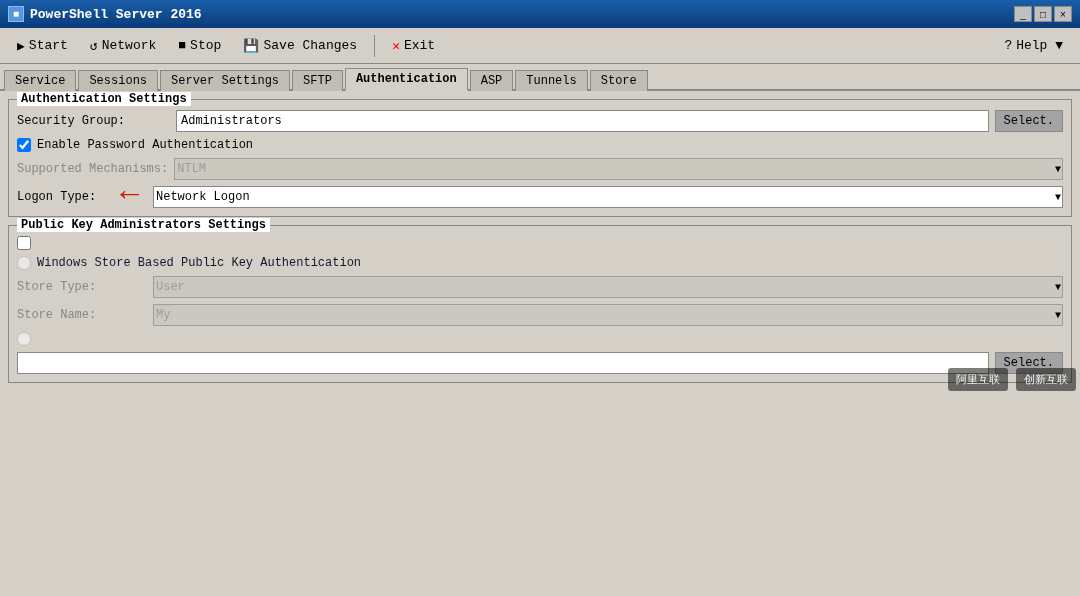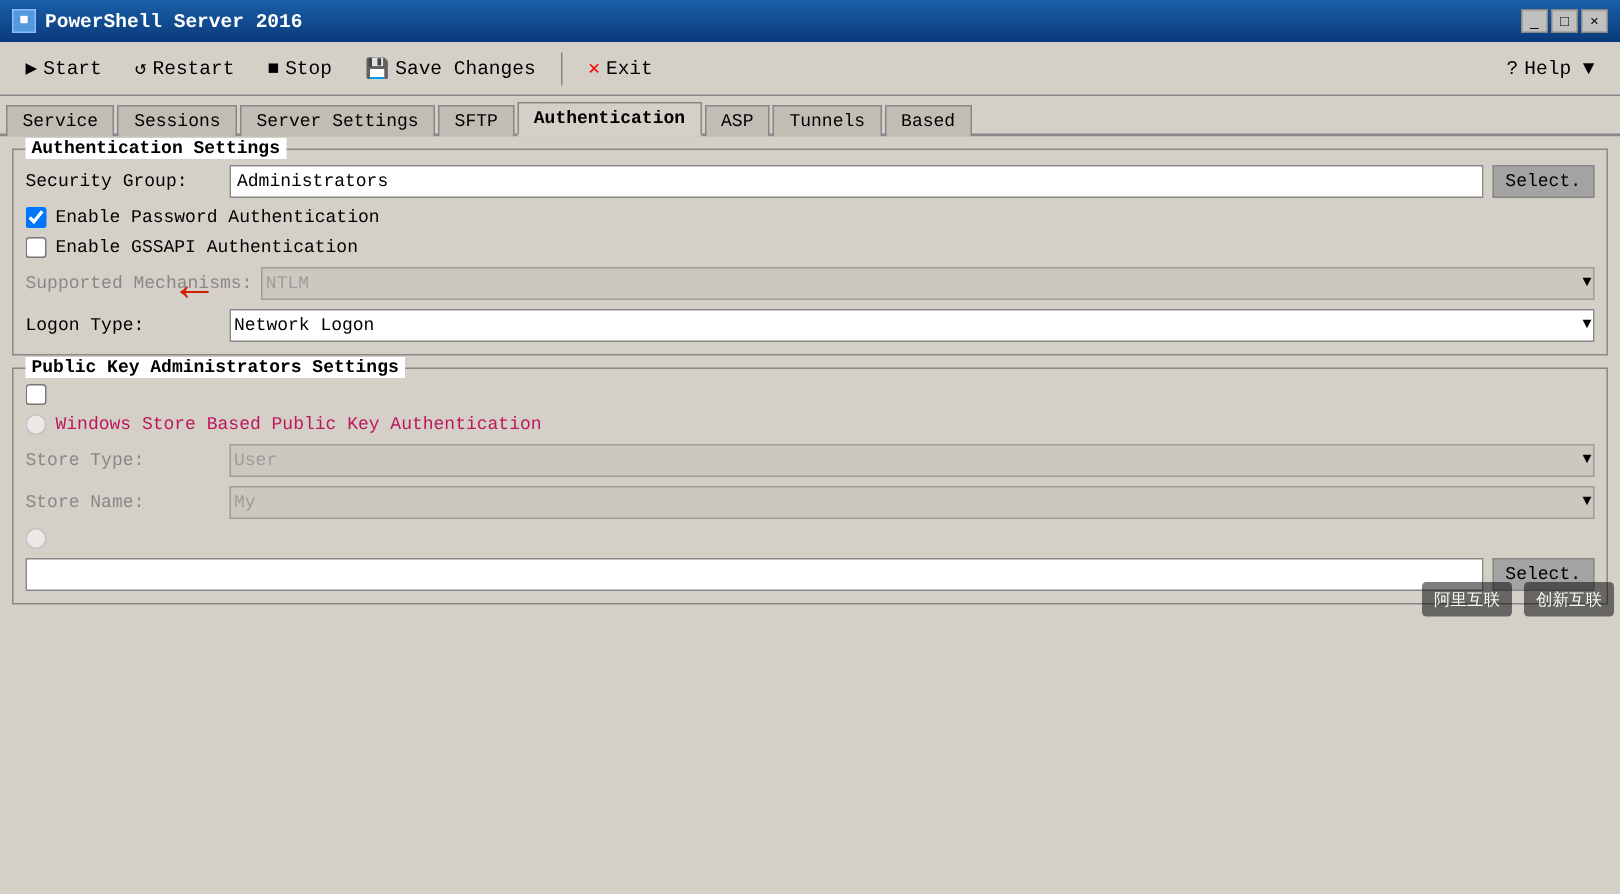--- a/index.html
+++ b/index.html
@@ -149,20 +149,21 @@
       min-width: 130px;
     }
     .form-input {
       flex: 1;
       height: 22px;
       border: 1px solid #888;
       background: white;
       padding: 2px 4px;
       font-family: 'Courier New', Courier, monospace;
       font-size: 12px;
+      margin-left: 23px;
     }
     .form-select {
       flex: 1;
       height: 22px;
       border: 1px solid #888;
       background: white;
       font-family: 'Courier New', Courier, monospace;
       font-size: 12px;
       padding: 0 2px;
     }
@@ -202,21 +203,21 @@
       align-items: center;
       margin-top: 6px;
       gap: 6px;
     }
     .radio-row input[type="radio"] {
       width: 14px;
       height: 14px;
     }
     .radio-label {
       font-size: 12px;
-      color: #be185d;
+      color: #0f172a;
     }
     .annotation-text {
       color: #cc2200;
       font-size: 20px;
       font-weight: bold;
       font-family: Arial, sans-serif;
     }
 
     
     .watermark-area {
@@ -287,21 +288,21 @@
   </div>
 </div>
 
 <div class="toolbar">
   <button class="toolbar-btn">
     <span>▶</span>
     <span>Start</span>
   </button>
   <button class="toolbar-btn">
     <span>↺</span>
-    <span>Restart</span>
+    <span>Network</span>
   </button>
   <button class="toolbar-btn">
     <span>■</span>
     <span>Stop</span>
   </button>
   <button class="toolbar-btn">
     <span>💾</span>
     <span>Save Changes</span>
   </button>
   <div class="toolbar-separator"></div>
@@ -318,43 +319,39 @@
 </div>
 
 <div class="tabbar">
   <div class="tab">Service</div>
   <div class="tab">Sessions</div>
   <div class="tab">Server Settings</div>
   <div class="tab">SFTP</div>
   <div class="tab active">Authentication</div>
   <div class="tab">ASP</div>
   <div class="tab">Tunnels</div>
-  <div class="tab">Based</div>
+  <div class="tab">Store</div>
 </div>
 
 <div class="main-content" style="position:relative;">
 
   <div class="group-box">
     <span class="group-box-title">Authentication Settings</span>
 
     <div class="form-row">
       <span class="form-label">Security Group:</span>
       <input class="form-input" type="text" value="Administrators" style="">
       <button class="select-btn">Select.</button>
     </div>
 
     <div class="checkbox-row">
       <input type="checkbox" checked="" style="">
       <span class="checkbox-label">Enable Password Authentication</span>
     </div>
 
-    <div class="checkbox-row">
-      <input type="checkbox" style="">
-      <span class="checkbox-label">Enable GSSAPI Authentication</span>
-    </div>
 
     <div class="form-row">
       <span class="form-label" style="color:#888;">Supported Mechanisms:</span>
       <div class="select-wrapper">
         <select class="form-select disabled" disabled="">
           <option>NTLM</option>
         </select>
         <span class="select-arrow">▼</span>
       </div>
     </div>

